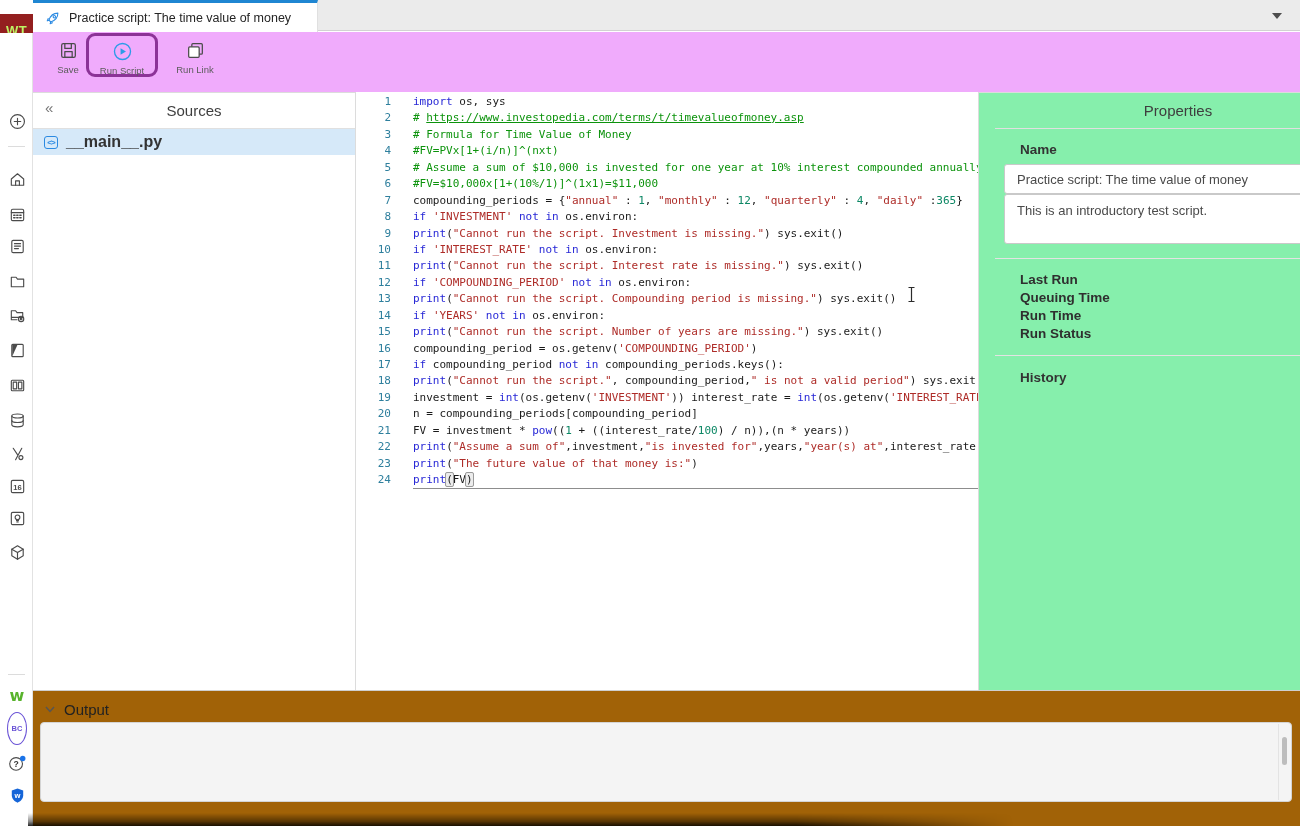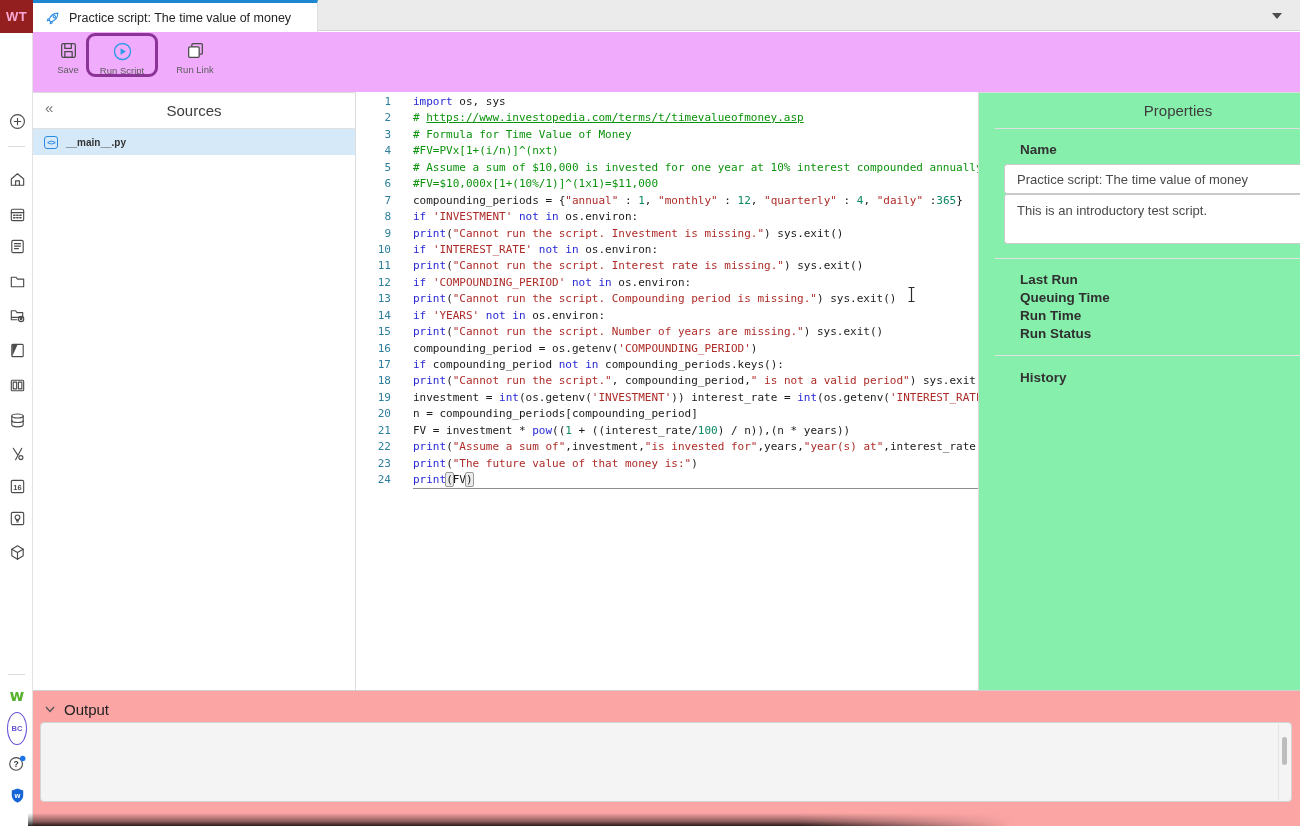--- a/index.html
+++ b/index.html
@@ -1,21 +1,21 @@
 <!DOCTYPE html>
 <html><head>
 <meta charset="utf-8">
 <style>
   * { box-sizing: border-box; }
   html,body { margin:0; padding:0; background:#fff; }
   body { width:1300px; height:826px; overflow:hidden; font-family:"Liberation Sans", sans-serif; }
   .app { position:relative; width:1300px; height:826px; background:#fff; }
 
   
-  .logo { position:absolute; left:0; top:0; width:33px; height:33px; background:#931f1f; color:#f9a8d4;
+  .logo { position:absolute; left:0; top:14px; width:33px; height:33px; background:#931f1f; color:#bef264;
           font-size:13px; font-weight:bold; display:flex; align-items:center; justify-content:center; letter-spacing:.5px; }
   .tabbar { position:absolute; left:33px; top:0; right:0; height:31px; background:#ebebeb; border-bottom:1px solid #d2d2d2; }
   .tab { position:absolute; left:0; top:0; height:32px; display:inline-flex; align-items:center; gap:8px;
          padding:0 26px 0 12px; background:#fff; border-top:3px solid #1f86d2; border-right:1px solid #e0e0e0; }
   .tab-title { font-size:12.5px; color:#252525; white-space:nowrap; }
   .tab-caret { position:absolute; right:18px; top:13px; width:0; height:0; border-left:5px solid transparent;
                border-right:5px solid transparent; border-top:6px solid #4d4d4d; }
 
   
   .toolbar { position:absolute; left:33px; top:32px; right:0; height:60px; background:#f0abfc; }
@@ -36,21 +36,21 @@
   .panel-header { height:36px; border-bottom:1px solid #e0e0e0; display:flex; align-items:center; justify-content:center;
                   position:relative; font-size:15px; color:#3e3e3e; }
   .collapse-l { position:absolute; left:12px; top:6px; font-size:15px; color:#777; cursor:pointer; }
   .collapse-r { position:absolute; right:12px; top:6px; font-size:15px; color:#777; cursor:pointer; }
 
   .sources { position:absolute; left:33px; top:92px; width:322px; height:598px; border-top:1px solid #dcdcdc; background:#fff; }
   .file-row { height:26px; display:flex; align-items:center; gap:8px; padding-left:11px; cursor:pointer; }
   .file-row.selected { background:#d6e9f9; }
   .file-ic { width:14px; height:13px; border:1.2px solid #2b8ae2; border-radius:3px; color:#2b8ae2;
              font-size:8px; font-weight:bold; display:flex; align-items:center; justify-content:center; letter-spacing:-1px; }
-  .file-name { font-size:10px; font-weight:bold; color:#333; }
+  .file-name { font-size:16px; font-weight:bold; color:#333; }
 
   
   .editor { position:absolute; left:355px; top:92px; width:623px; height:598px; background:#fff;
             border-left:1px solid #dcdcdc; overflow:hidden; font-family:"DejaVu Sans Mono", monospace; font-size:11px; }
   .code-lines { padding-top:2px; }
   .cm-line { display:flex; line-height:16.45px; height:16.45px; }
   .cm-gutter { flex:0 0 35px; text-align:right; color:#2e7f9d; }
   .cm-text { flex:1; margin-left:22px; white-space:pre; overflow:hidden; color:#1a1a1a; }
   .cm-active { border-bottom:1px solid #8d8d8d; }
   .tok-kw { color:#2727d6; }
@@ -70,21 +70,21 @@
                 padding:0 12px; font-size:13px; color:#4a4a4a; font-family:"Liberation Sans", sans-serif; outline:none; background:#fff; }
   .prop-textarea-wrap { position:relative; margin:0 10px 0 9px; }
   .prop-textarea { display:block; width:303px; height:50px; border:1px solid #c9c9c9; border-radius:3px;
                    padding:8px 12px; font-size:13px; color:#4a4a4a; font-family:"Liberation Sans", sans-serif;
                    resize:none; outline:none; background:#fff; }
   .resize-grip { position:absolute; right:3px; bottom:4px; }
   .prop-divider { border-top:1px solid #e3e3e3; margin:14px 0; }
   .prop-meta { margin:0 0 4px 25px; font-size:13.5px; font-weight:bold; color:#2f2f2f; line-height:14px; }
 
   
-  .output { position:absolute; left:33px; top:690px; right:0; bottom:0; border-top:1px solid #cfcfcf; background:#fca5a5; }
+  .output { position:absolute; left:33px; top:690px; right:0; bottom:0; border-top:1px solid #cfcfcf; background:#a16207; }
   .output-header { display:flex; align-items:center; gap:9px; padding:10px 0 0 12px; }
   .output-title { font-size:15px; color:#222; }
   .output-box { position:absolute; left:7px; right:8px; top:31px; height:80px; background:#f4f4f4;
                 border:1px solid #d4d4d4; border-radius:4px; }
   .output-track { position:absolute; right:12px; top:1px; bottom:1px; border-left:1px solid #e3e3e3; }
   .output-thumb { position:absolute; right:4px; top:14px; width:5px; height:28px; background:#bdbdbd; border-radius:3px; }
 
   .bottom-shadow { position:absolute; left:28px; bottom:0; width:985px; height:13px; pointer-events:none;
                    background:linear-gradient(180deg, rgba(0,0,0,0) 0%, rgba(0,0,0,.45) 65%, rgba(0,0,0,.85) 100%);
                    -webkit-mask-image:linear-gradient(90deg,#000 78%,transparent 100%);

